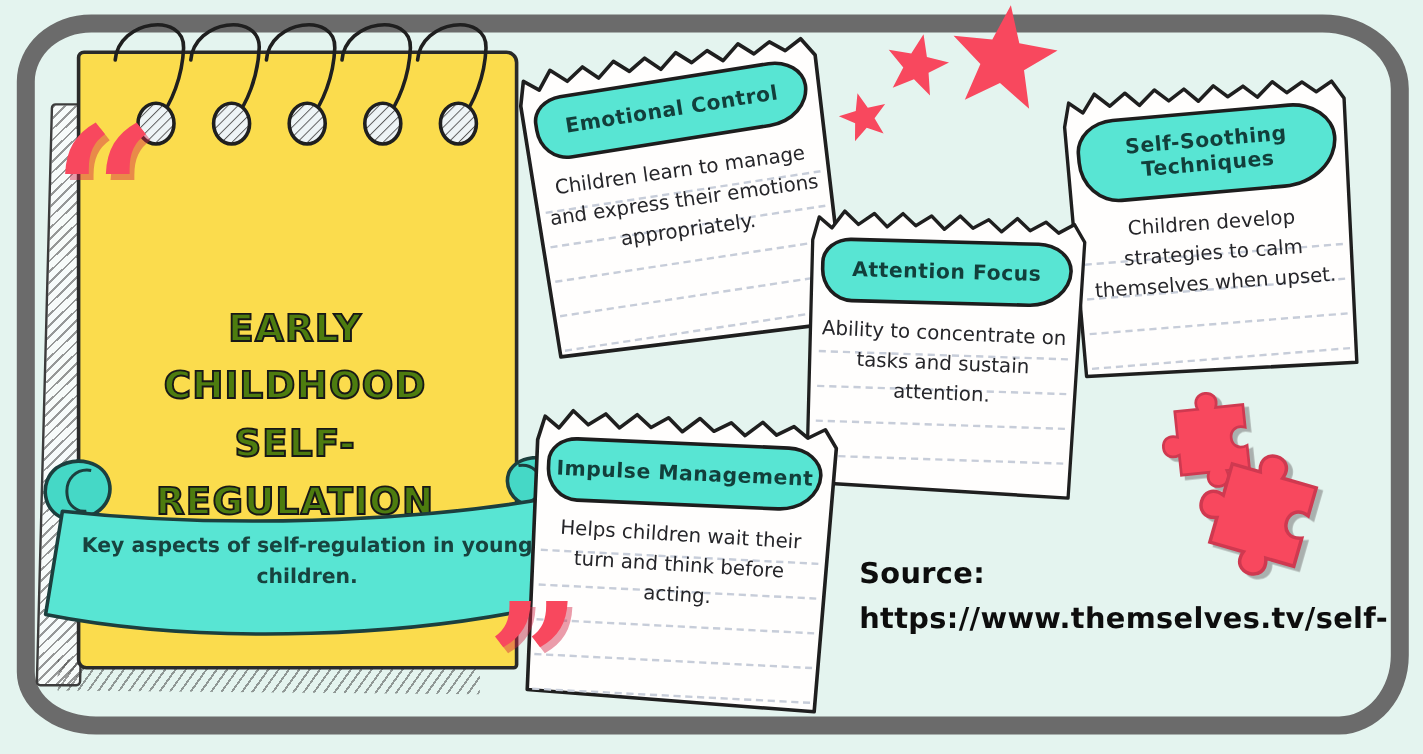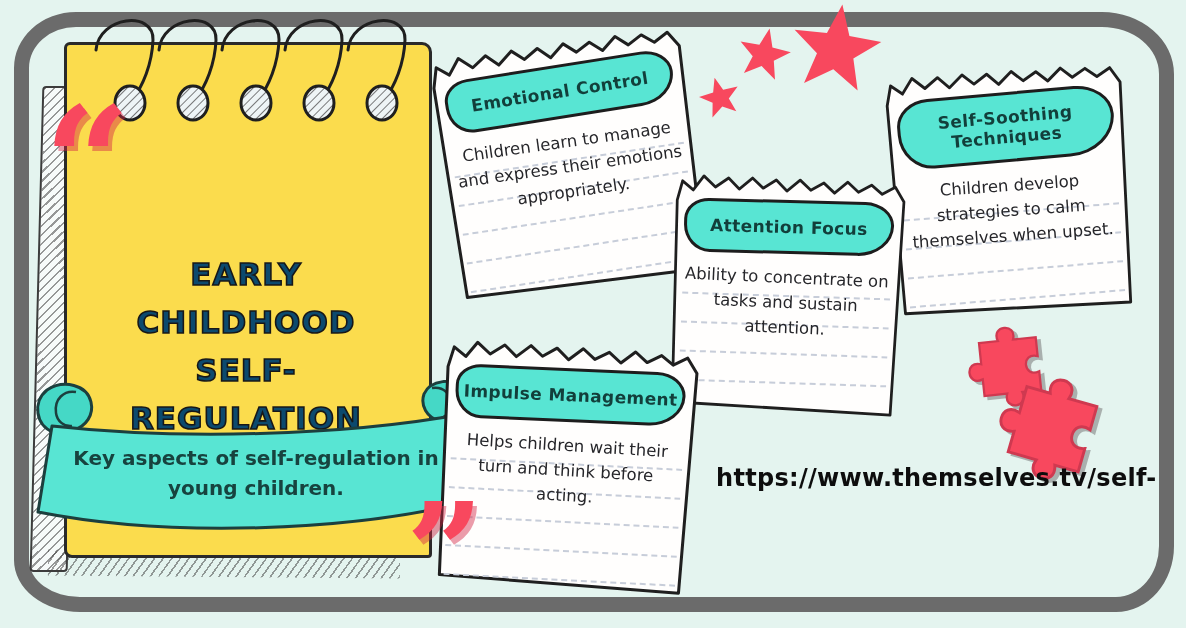--- a/index.html
+++ b/index.html
@@ -36,35 +36,35 @@
   .pad{
     left:64px;top:42px;width:362px;height:510px;z-index:3;
     background:#fbdc4d;
     border:3px solid #2a2a2a;
     border-radius:6px 10px 4px 8px;
   }
   .rings{left:86px;top:8px;width:330px;height:114px;z-index:4;}
   .pad-title{
     left:80px;top:250px;width:332px;z-index:5;
     text-align:center;font-weight:bold;font-size:31px;line-height:48px;
-    letter-spacing:1px;color:#0c4a6e;-webkit-text-stroke:1.6px #171717;
+    letter-spacing:1px;color:#4d7c0f;-webkit-text-stroke:1.6px #171717;
   }
   .quote{
     font-family:"DejaVu Serif","Liberation Serif",serif;
     font-weight:bold;color:#f8485e;line-height:1;
     text-shadow:4px 5px 0 rgba(210,38,68,.45);
   }
   .quote.open{left:44px;top:86px;font-size:150px;z-index:5;}
   .quote.close{left:406px;top:484px;font-size:135px;z-index:8;}
 
   
   .banner-svg{left:30px;top:380px;width:452px;height:172px;z-index:6;}
   .banner-text{
     left:55px;top:443px;width:402px;z-index:7;
-    text-align:center;font-weight:bold;font-size:20px;line-height:1.5;
+    text-align:center;font-weight:bold;font-size:17px;line-height:1.5;
     color:#17433f;
   }
 
   
   .note{z-index:5;}
   .note svg.paper{position:absolute;left:0;top:0;width:100%;height:100%;}
   .pill{
     position:absolute;left:7%;top:30px;width:86%;height:54px;
     background:#58e5d3;border:3px solid #1d1d1d;
     border-radius:36px 42px 52px 38px / 30px 34px 44px 40px;
@@ -232,14 +232,15 @@
 
 <svg class="abs puzzles" viewBox="0 0 185 180">
   <defs>
     <path id="puzzle-shape" d="M20,30 L45,30 C37,8 73,8 65,30 L95,30 L95,55 C73,47 73,83 95,75 L95,100 L70,100 C78,122 42,122 50,100 L20,100 L20,78 C-2,86 -2,50 20,58 Z"></path>
   </defs>
   <use href="#puzzle-shape" fill="#f8485e" stroke="#cf3950" stroke-width="3" transform="translate(8,2) scale(0.76) rotate(-6,60,60)"></use>
   <use href="#puzzle-shape" fill="#f8485e" stroke="#cf3950" stroke-width="3" transform="translate(40,52) scale(0.97) rotate(16,60,60)"></use>
 </svg>
 
 <div class="abs source">
+  <div>Source:</div>
   <div>https://www.themselves.tv/self-</div>
 </div>
 
 </body></html>

